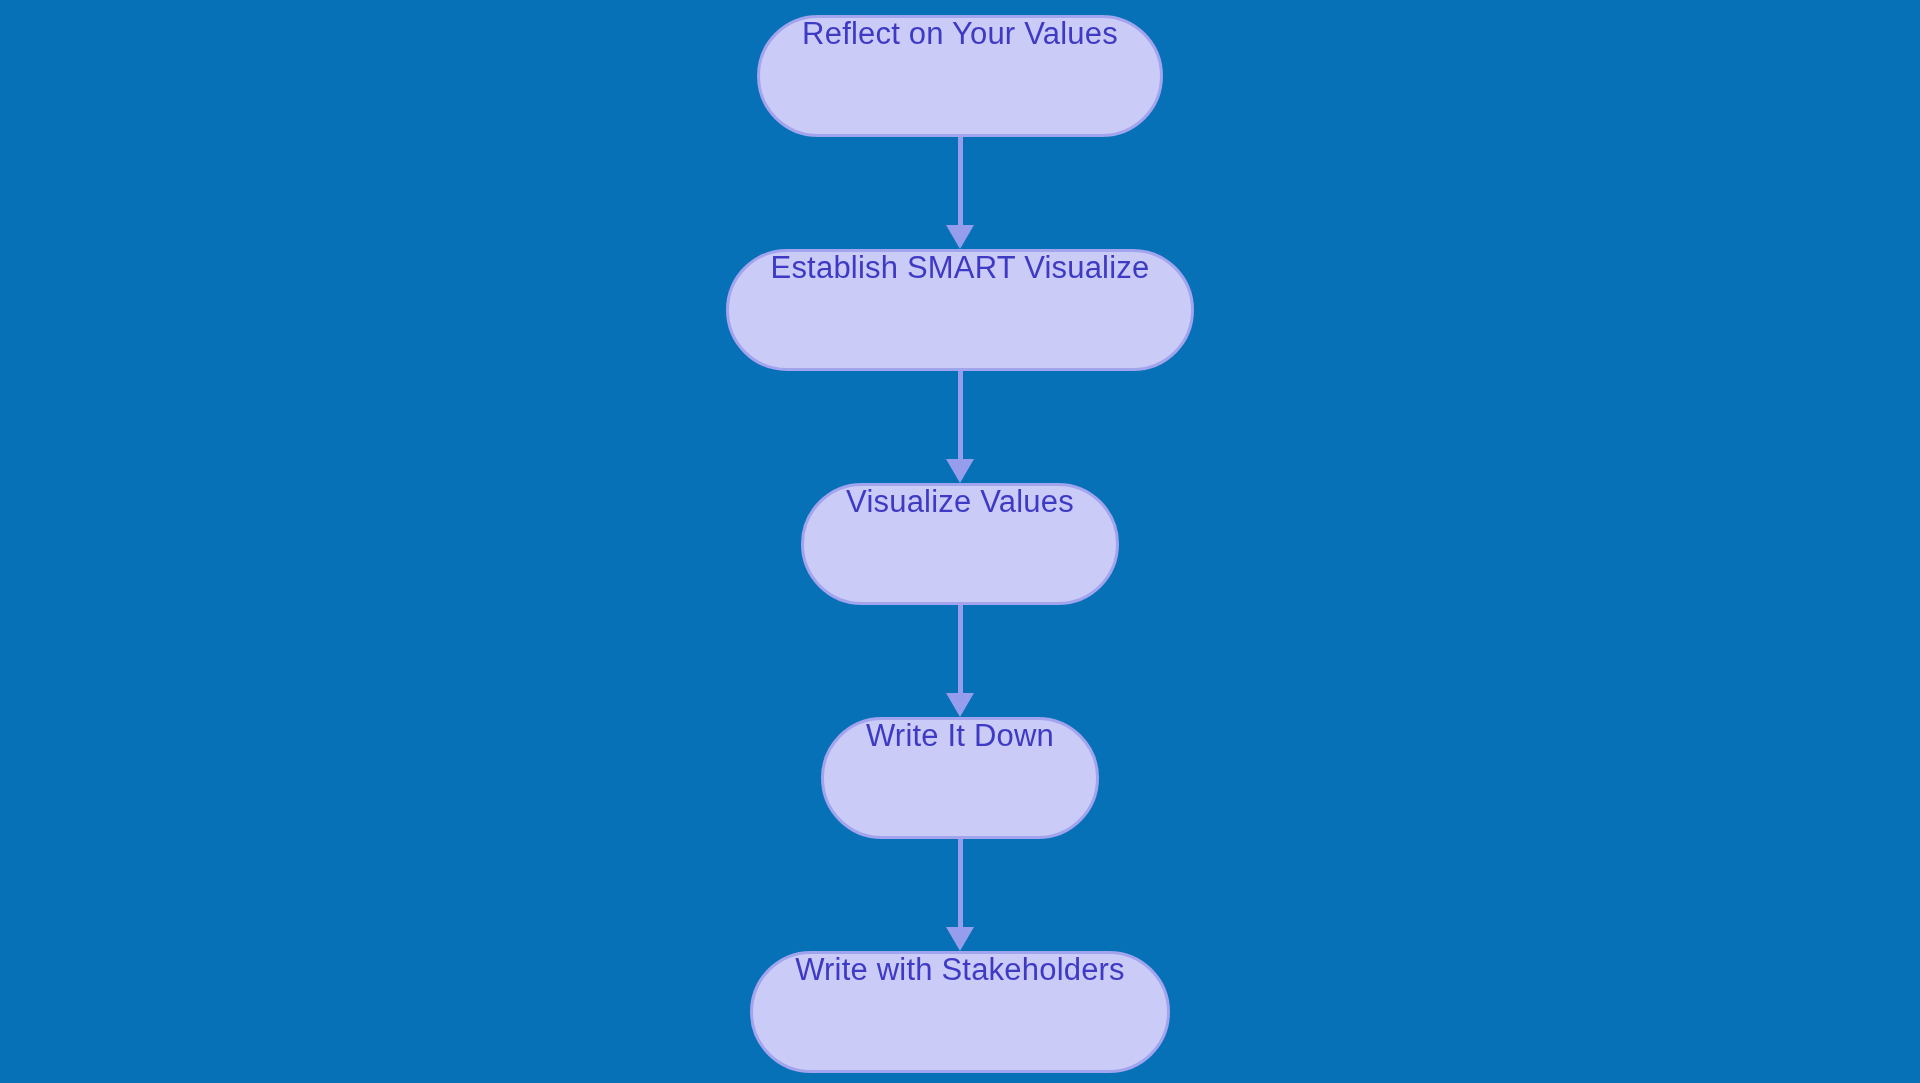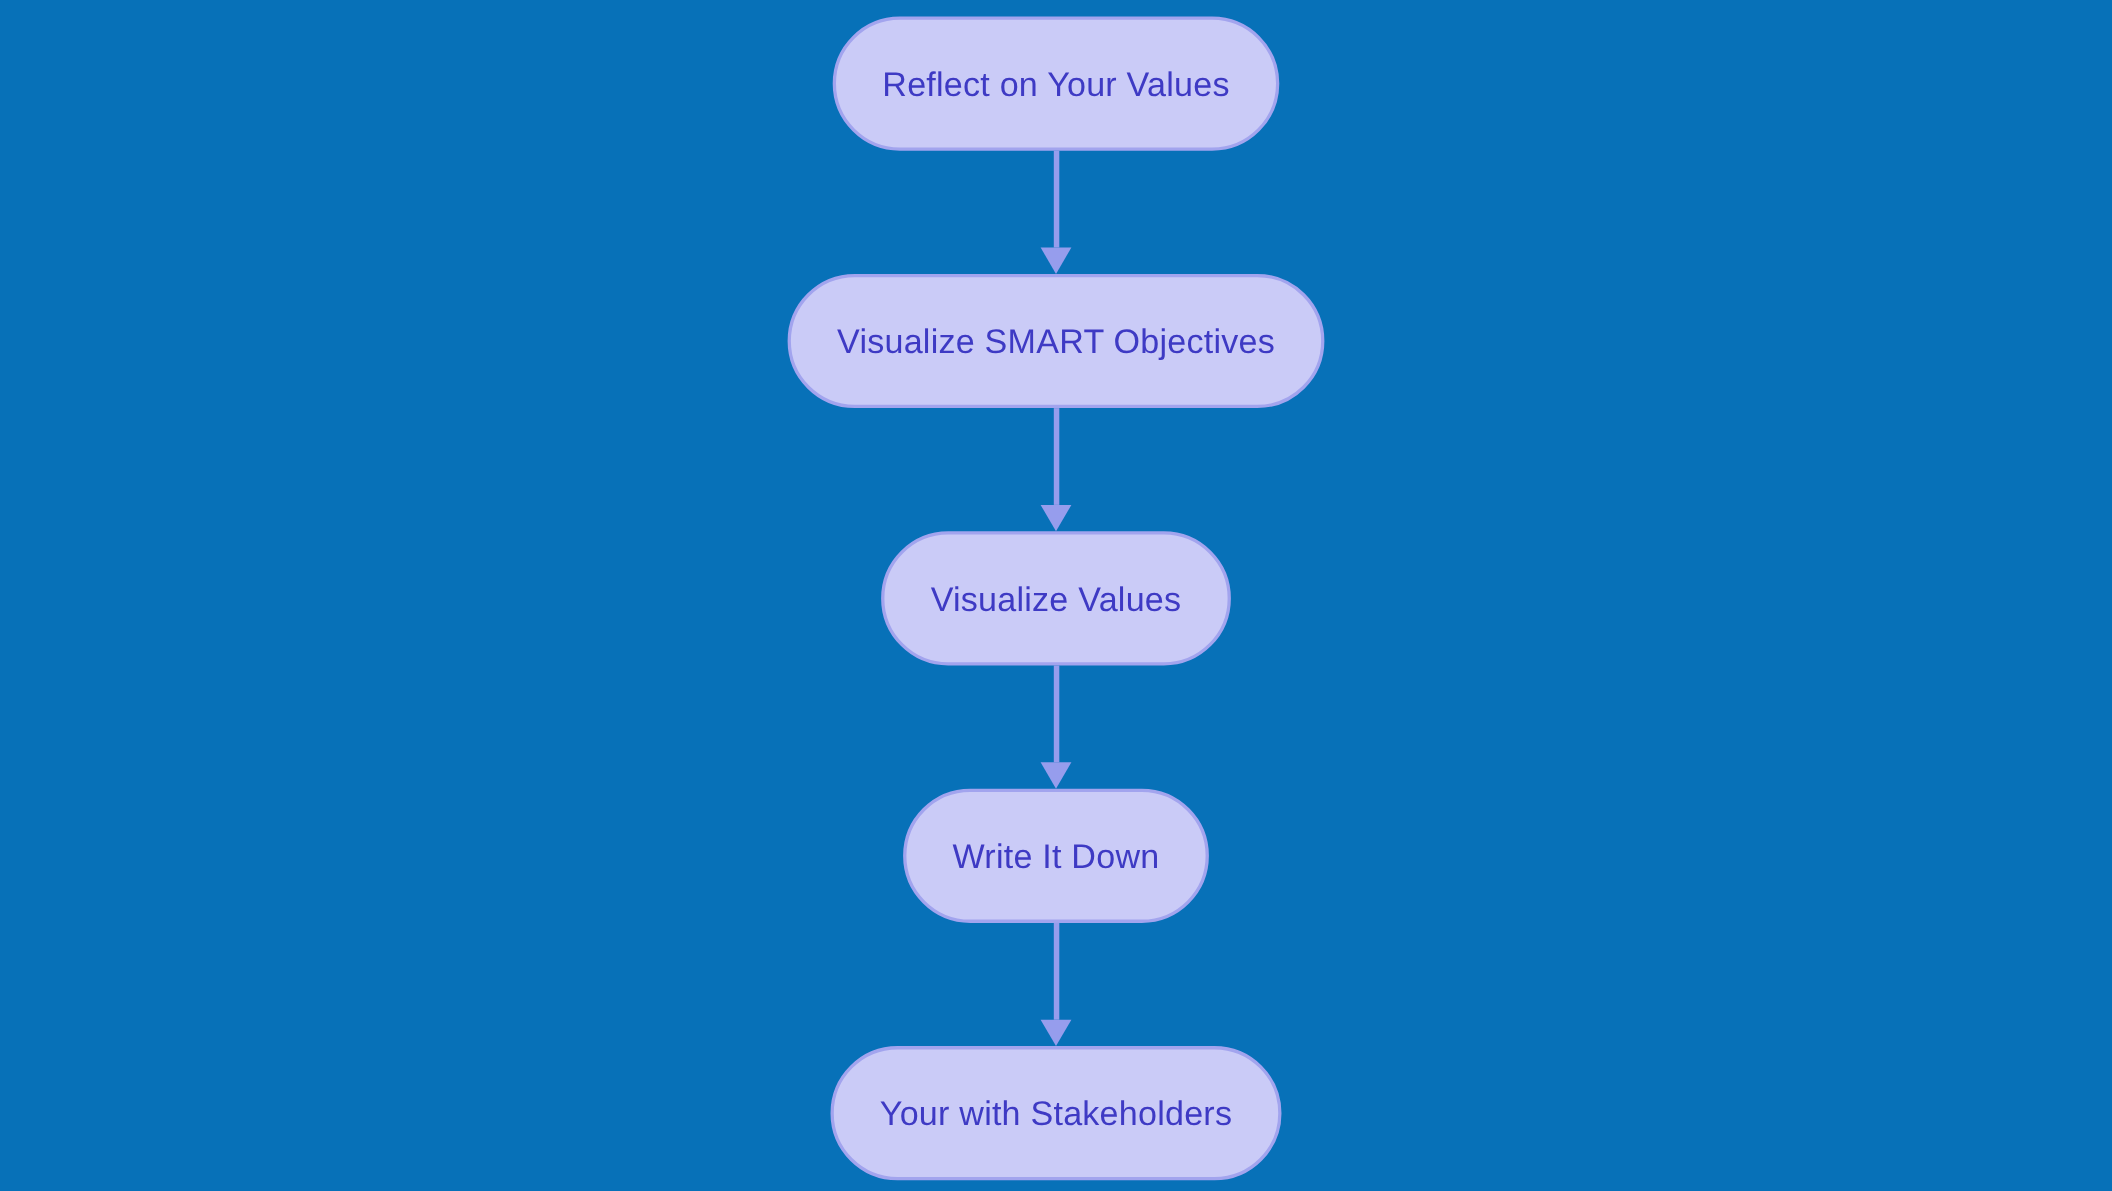--- a/index.html
+++ b/index.html
@@ -28,21 +28,20 @@
     padding-top: 15px;
   }
   .flow-node {
     height: 122px;
     min-height: 122px;
     border-radius: 61px;
     background: var(--node-fill);
     border: 3px solid var(--node-border);
     color: var(--node-text);
     display: flex;
-    align-items: center;
     justify-content: center;
     padding: 0 42px;
     font-size: 31px;
     letter-spacing: 0.2px;
     white-space: nowrap;
     line-height: 1;
   }
   .flow-arrow {
     height: 112px;
     display: flex;
@@ -70,21 +69,21 @@
   <div class="flow-node">
     <span>Reflect on Your Values</span>
   </div>
 
   <div class="flow-arrow">
     <div class="stem"></div>
     <div class="head"></div>
   </div>
 
   <div class="flow-node">
-    <span>Visualize SMART Objectives</span>
+    <span>Establish SMART Visualize</span>
   </div>
 
   <div class="flow-arrow">
     <div class="stem"></div>
     <div class="head"></div>
   </div>
 
   <div class="flow-node">
     <span>Visualize Values</span>
   </div>
@@ -97,16 +96,16 @@
   <div class="flow-node">
     <span>Write It Down</span>
   </div>
 
   <div class="flow-arrow">
     <div class="stem"></div>
     <div class="head"></div>
   </div>
 
   <div class="flow-node">
-    <span>Your with Stakeholders</span>
+    <span>Write with Stakeholders</span>
   </div>
 
 </div>
 
 </body></html>

